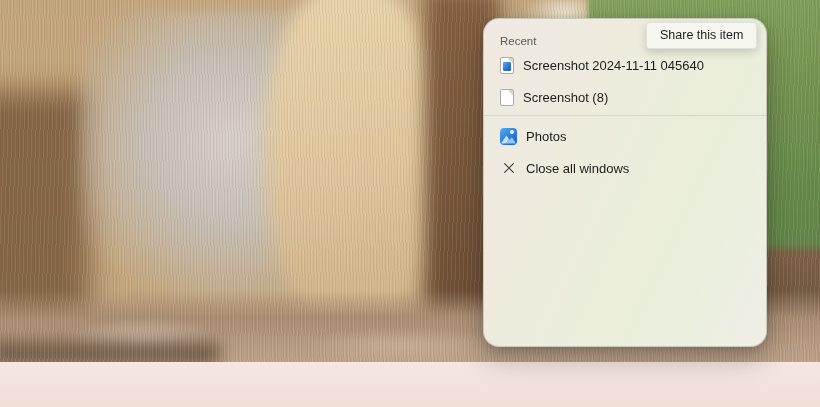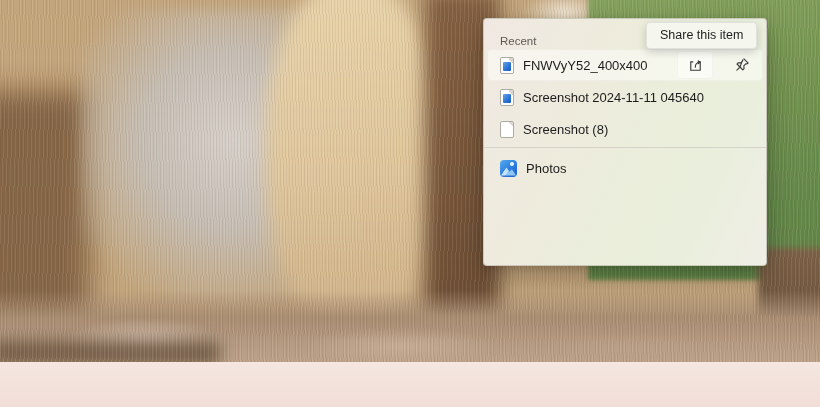--- a/index.html
+++ b/index.html
@@ -23,22 +23,22 @@
   .wp-stone3 { left:540px; top:334px; width:180px; height:32px; background:radial-gradient(ellipse,#bba087 0%,rgba(180,155,130,0) 72%); filter:blur(2px); }
   .wp-shadowl { left:-10px; top:340px; width:230px; height:26px; background:#5a4430; filter:blur(8px); opacity:.7; }
   .wp-strands { inset:0;
     background:
       repeating-linear-gradient(92deg, rgba(255,248,235,.10) 0 1px, rgba(0,0,0,0) 1px 4px),
       repeating-linear-gradient(88deg, rgba(92,62,36,.10) 0 1px, rgba(0,0,0,0) 1px 3px);
   }
 
   
   .jumplist {
-    position:absolute; left:483px; top:18px; width:284px; height:248px; z-index:3;
-    border-radius:4px;
+    position:absolute; left:483px; top:18px; width:284px; height:329px; z-index:3;
+    border-radius:16px;
     background:linear-gradient(115deg, #f0e9e3 0%, #eeebdd 32%, #eaeedb 58%, #e9efdc 76%, #f0eee6 100%);
     border:1px solid rgba(110,110,100,.28);
     box-shadow:0 12px 28px rgba(0,0,0,.25), 0 2px 8px rgba(0,0,0,.12);
   }
   .jl-header { padding:16px 16px 2px; font-size:11.5px; color:#5d5954; }
   .jl-row { height:32px; margin:0 3px; padding:0 6px 0 13px; display:flex; align-items:center; gap:9px;
             border-radius:4px; font-size:13px; color:#1c1c1c; white-space:nowrap; }
   .jl-row.hovered { background:rgba(253,253,250,.55); box-shadow:inset 0 0 0 1px rgba(0,0,0,.03); }
   .jl-label { overflow:hidden; text-overflow:ellipsis; }
   .jl-divider { height:1px; margin:2px 0; background:#d6d2c8; }
@@ -96,52 +96,44 @@
     <div class="wp-stone2"></div>
     <div class="wp-stone3"></div>
     <div class="wp-shadowl"></div>
     <div class="wp-strands"></div>
   </div>
 
   <div class="jumplist">
     <div class="jl-header">Recent</div>
 
     <div class="jl-items">
-      <div class="jl-row hovered">
-        <span class="file-icon img"></span>
-        <span class="jl-label">FNWVyY52_400x400</span>
-        <span class="row-action share">
-          <svg width="17" height="17" viewBox="0 0 18 18" fill="none" stroke="#3a3a3a" stroke-width="1.2" stroke-linecap="round">
-            <path d="M6.2 5.2 H4 V14 H14 V5.2 H11.8"></path>
-            <path d="M8.8 10.8 C8.8 7 10.4 5.7 13.6 5.6"></path>
-            <path d="M13.6 5.6 L11.9 4.1 M13.6 5.6 L11.9 7.1"></path>
-          </svg>
-        </span>
-        <span class="row-action pinbtn">
-          <svg width="16" height="16" viewBox="0 0 16 16" fill="none" stroke="#3a3a3a" stroke-width="1.1" stroke-linejoin="round" stroke-linecap="round">
-            <path d="M9.9 1.8 L14.2 6.1 L12.7 6.9 L12 6.7 L9.8 8.9 L10.1 11.5 L8.8 12.8 L6 10 L2.9 13.1 M6 10 L3 7 L4.2 5.7 L6.7 5.9 L8.9 3.7 L8.7 2.9 Z"></path>
-          </svg>
-        </span>
-      </div>
       <div class="jl-row">
         <span class="file-icon img"></span>
         <span class="jl-label">Screenshot 2024-11-11 045640</span>
       </div>
       <div class="jl-row">
         <span class="file-icon"></span>
         <span class="jl-label">Screenshot (8)</span>
       </div>
     </div>
 
     <div class="jl-divider"></div>
 
     <div class="jl-tasks">
       <div class="jl-row">
         <span class="photos-mini"></span>
         <span class="jl-label">Photos</span>
+      </div>
+      <div class="jl-row">
+        <span class="glyph">
+          <svg width="14" height="14" viewBox="0 0 16 16" fill="none" stroke="#3a3a3a" stroke-width="1.2" stroke-linecap="round">
+            <path d="M3 3 L13 13 M13 3 L3 13"></path>
+          </svg>
+        </span>
+        <span class="jl-label">Close all windows</span>
       </div>
     </div>
   </div>
 
   <div class="tooltip">Share this item</div>
 
   <div class="taskbar">
     
 
     

